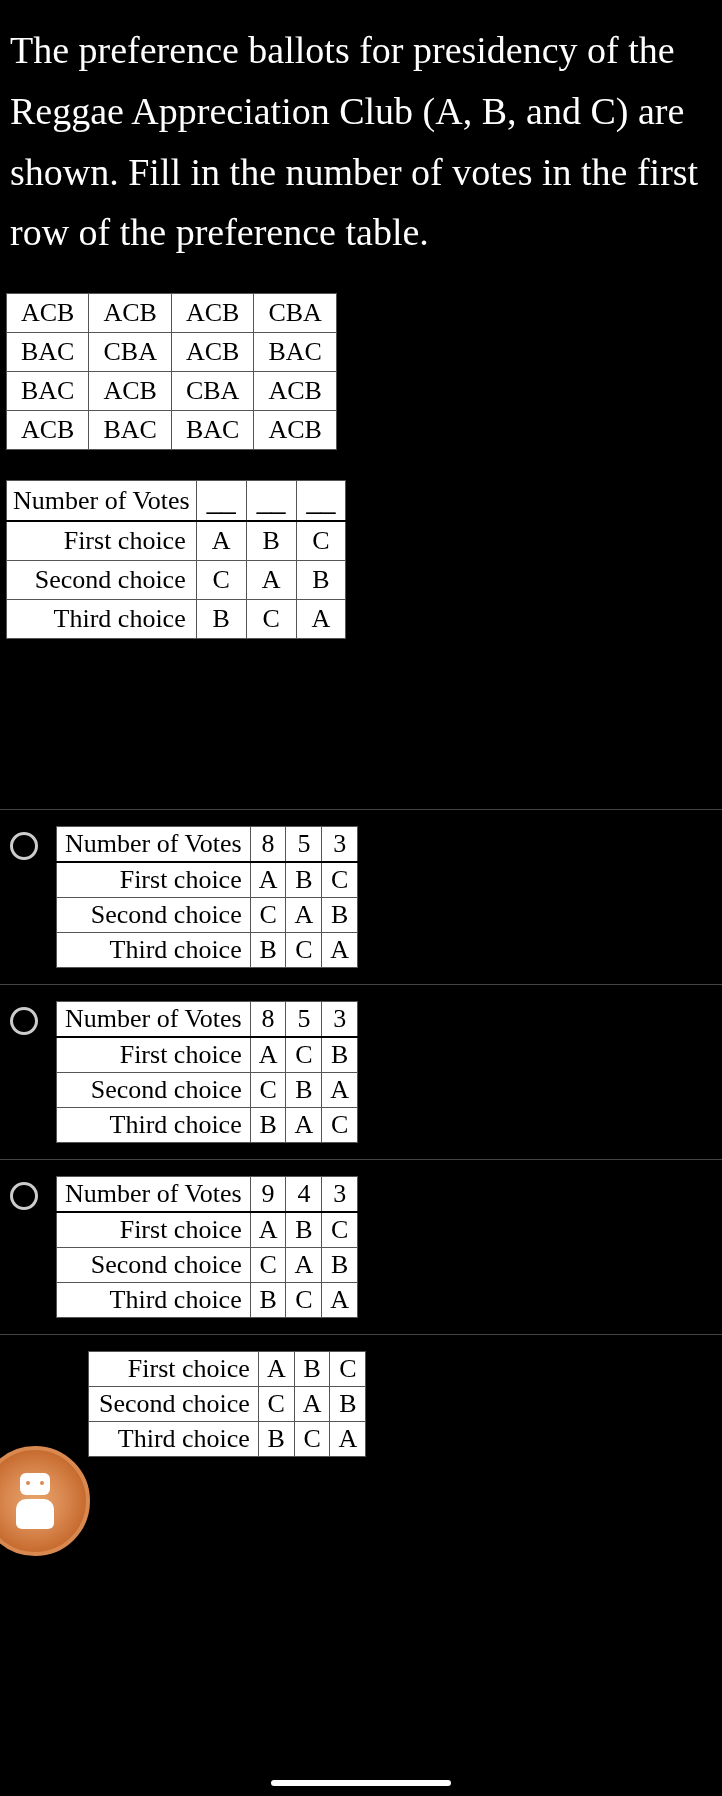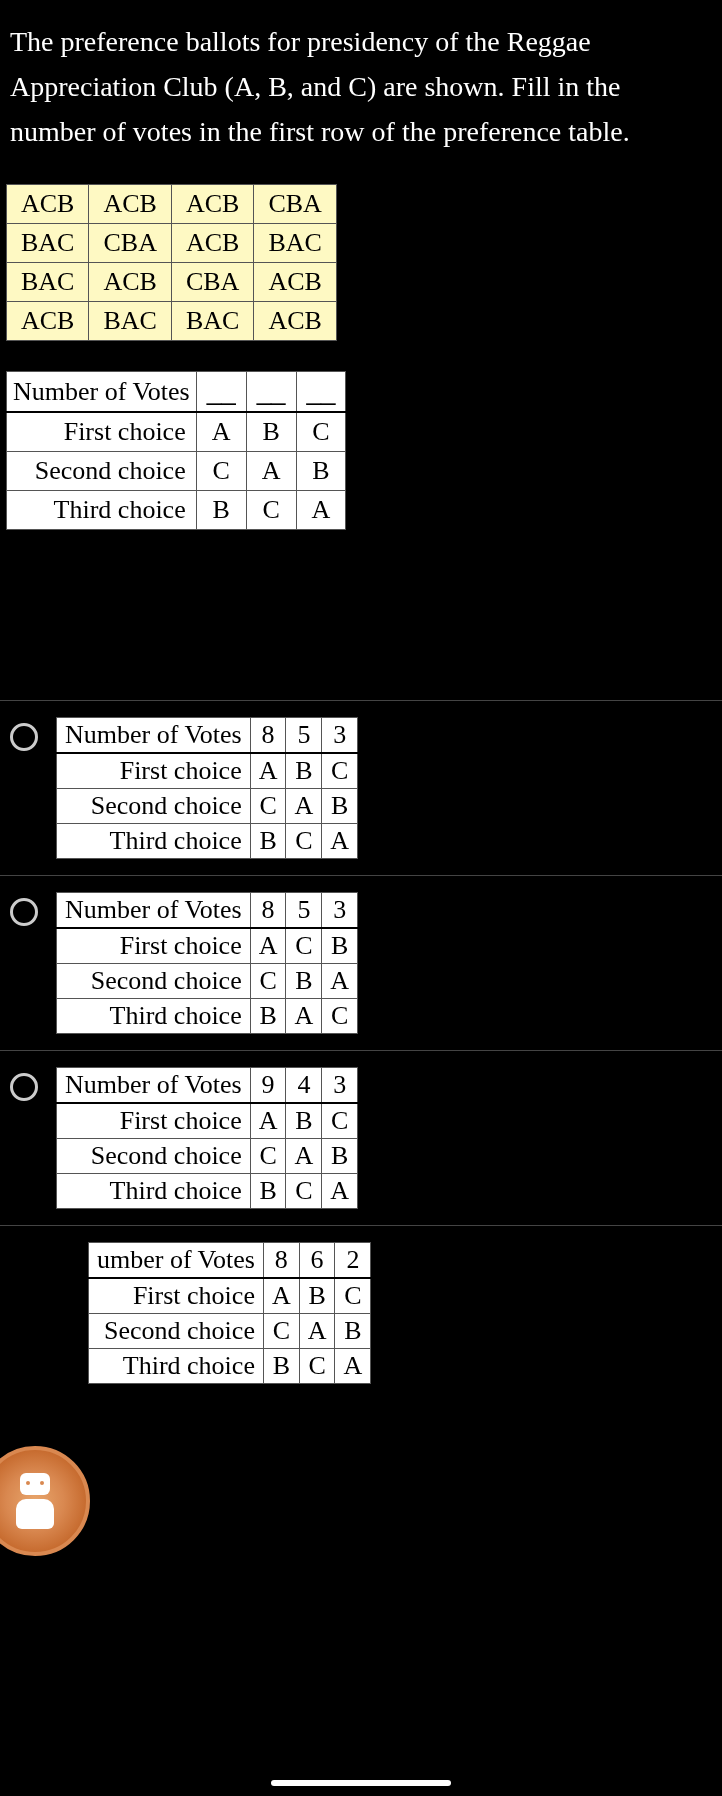--- a/index.html
+++ b/index.html
@@ -10,27 +10,27 @@
   body {
     background: #000;
     color: #fff;
     font-family: Georgia, 'Times New Roman', serif;
     width: 722px;
     min-height: 1796px;
     position: relative;
   }
   .question-text {
     padding: 20px 10px 30px 10px;
-    font-size: 28px;
+    font-size: 38px;
     line-height: 1.6;
     font-weight: 300;
     font-family: Liberation Serif, serif;
   }
   .ballot-table {
-    background: #fef9c3;
+    background: #ffffff;
     color: #000;
     border-collapse: collapse;
     margin: 0 0 30px 6px;
     font-size: 26px;
   }
   .ballot-table td {
     padding: 4px 14px;
     border: 1px solid #555;
     text-align: left;
   }
@@ -325,26 +325,20 @@
         <td>C</td>
         <td>A</td>
       </tr>
     </tbody>
       </table>
   </div>
 
   <div class="option-row last">
     <table class="option-table">
       <tbody>
-          <tr>
-        <td class="header-label">umber of Votes</td>
-        <td class="header-val">8</td>
-        <td class="header-val">6</td>
-        <td class="header-val">2</td>
-      </tr>
       <tr>
         <td class="label">First choice</td>
         <td>A</td>
         <td>B</td>
         <td>C</td>
       </tr>
       <tr>
         <td class="label">Second choice</td>
         <td>C</td>
         <td>A</td>

